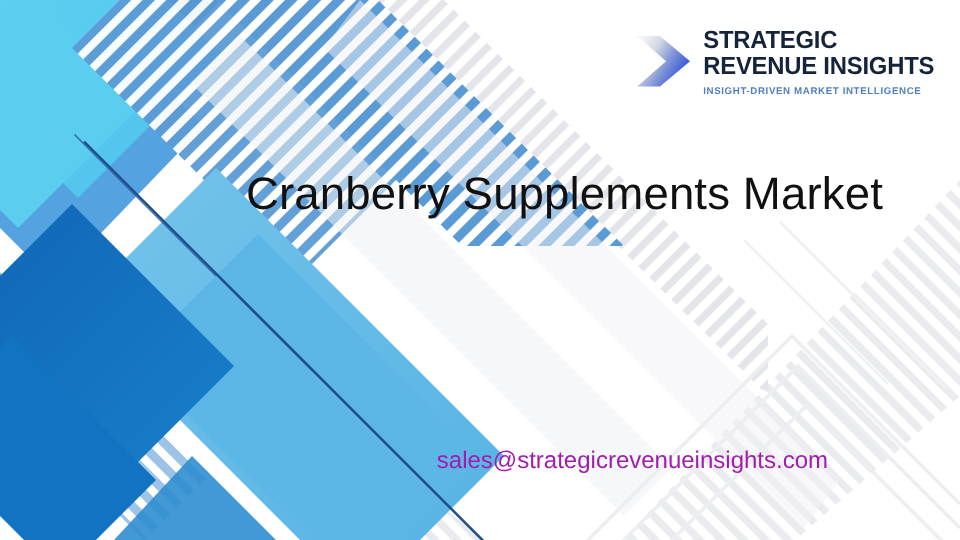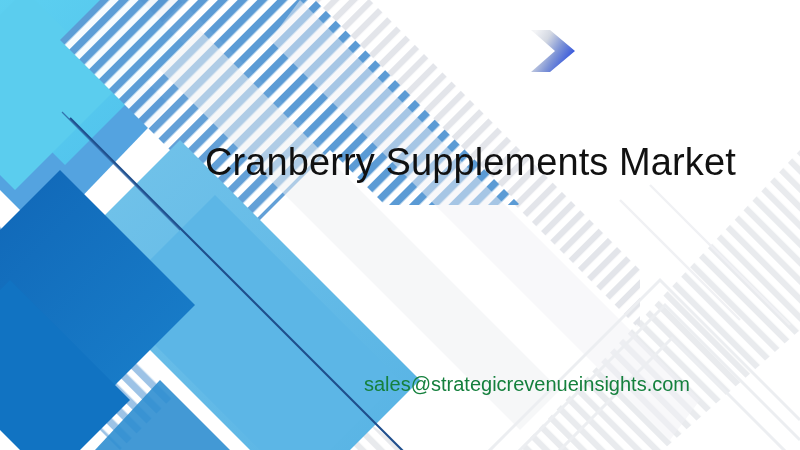--- a/index.html
+++ b/index.html
@@ -41,21 +41,21 @@
     letter-spacing: 0.1px;
     white-space: nowrap;
   }
 
   .email {
     position: absolute;
     left: 364px;
     top: 373px;
     font-size: 20px;
     font-weight: 400;
-    color: #15803d;
+    color: #a21caf;
     white-space: nowrap;
   }
 
   
   .logo {
     position: absolute;
     left: 528px;
     top: 24px;
     width: 232px;
     height: 62px;
@@ -222,15 +222,20 @@
             <stop offset="0%" stop-color="#f3f4f6"></stop>
             <stop offset="28%" stop-color="#d3d8e2"></stop>
             <stop offset="58%" stop-color="#7d93d6"></stop>
             <stop offset="100%" stop-color="#1a3fe0"></stop>
           </linearGradient>
         </defs>
         <path d="M 3,4 L 22,4 L 47,25 L 22,46 L 3,46 L 27,25 Z" fill="url(#chevGrad)"></path>
       </svg>
     </div>
 
+    <div class="logo-text">
+      <div class="logo-line l1">STRATEGIC</div>
+      <div class="logo-line l2">REVENUE INSIGHTS</div>
+      <div class="logo-tagline">INSIGHT-DRIVEN MARKET INTELLIGENCE</div>
+    </div>
   </div>
 
 </div>
 
 </body></html>

